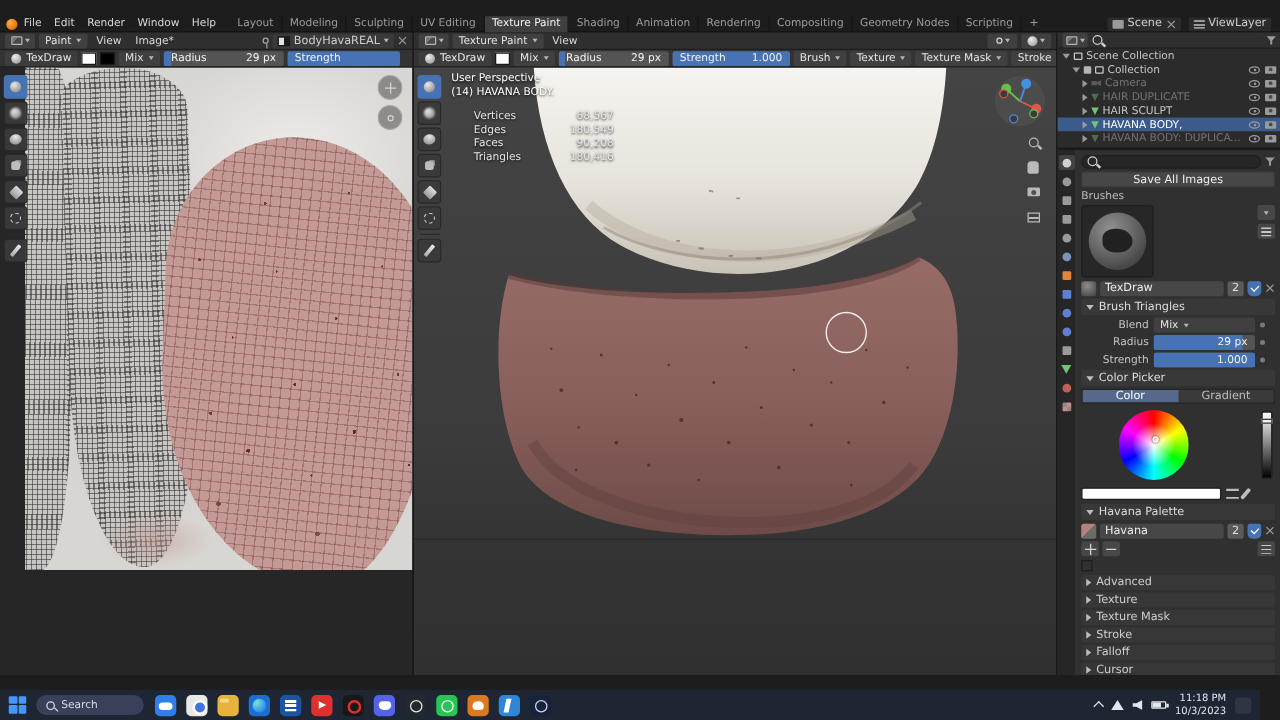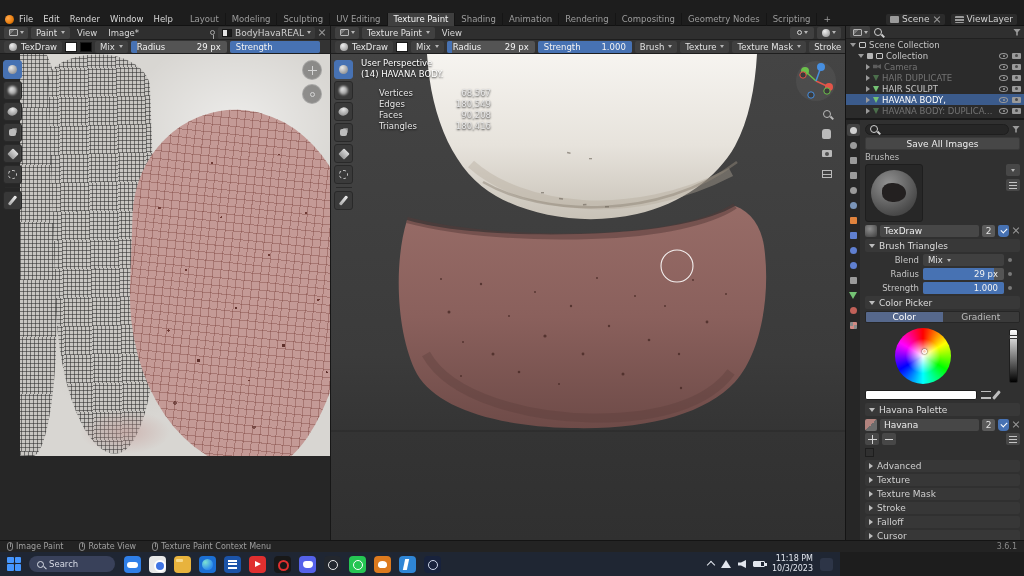--- a/index.html
+++ b/index.html
@@ -211,21 +211,21 @@
   .cpanel{height:12px;background:#373737;border-radius:2px;display:flex;align-items:center;gap:4px;padding:0 4px;color:#cfcfcf;flex:0 0 auto;}
 
   
   #statusbar{position:absolute;left:0;top:540px;width:1024px;height:12px;background:#232323;border-top:1px solid #141414;display:flex;align-items:center;gap:16px;padding:0 7px;font-size:8px;color:#9f9f9f;}
   .sb-item{display:flex;align-items:center;gap:3px;}
   .mouse{width:6px;height:9px;border:1px solid #8a8a8a;border-radius:3px;position:relative;}
   .mouse::before{content:"";position:absolute;left:2px;top:0;width:1px;height:4px;background:#8a8a8a;}
   .sb-version{margin-left:auto;color:#8a8a8a;}
 
   
-  #taskbar{position:absolute;left:0;top:552px;width:840px;height:24px;background:#1f2633;display:flex;align-items:center;gap:7px;padding:0 7px;}
+  #taskbar{position:absolute;left:0;top:552px;width:1008px;height:24px;background:#1f2633;display:flex;align-items:center;gap:7px;padding:0 7px;}
   .start{width:15px;height:15px;display:grid;grid-template-columns:6.5px 6.5px;grid-template-rows:6.5px 6.5px;gap:1px;flex:0 0 auto;}
   .start span{background:#4596ff;border-radius:1px;}
   .tb-search{width:86px;height:16px;background:#39415a;border-radius:8px;display:flex;align-items:center;gap:5px;padding:0 8px;color:#d8dce6;font-size:8.5px;flex:0 0 auto;}
   .mag-w{width:7px;height:7px;border:1.3px solid #d8dce6;border-radius:50%;position:relative;}
   .mag-w::after{content:"";position:absolute;left:5px;top:5px;width:3.5px;height:1.3px;background:#d8dce6;transform:rotate(45deg);}
   .tb-apps{display:flex;gap:8px;margin-left:2px;}
   .tb-app{width:17px;height:17px;border-radius:4px;position:relative;flex:0 0 auto;}
   .tb-app::after{content:"";position:absolute;}
   .app-widgets::after{left:3px;top:6px;width:11px;height:6px;background:#fff;border-radius:4px;}
   .app-chrome::after{left:4.5px;top:4.5px;width:8px;height:8px;border-radius:50%;background:#3f74e3;border:2px solid #fff;}
@@ -785,35 +785,20 @@
             <span>Falloff</span>
           </div>
         <div class="cpanel">
             <span class="tri-right"></span>
             <span>Cursor</span>
           </div>
       </div>
     </div>
   </div>
 
-  <div id="statusbar">
-    <span class="sb-item">
-        <span class="mouse"></span>
-        <span>Image Paint</span>
-      </span>
-    <span class="sb-item">
-        <span class="mouse"></span>
-        <span>Rotate View</span>
-      </span>
-    <span class="sb-item">
-        <span class="mouse"></span>
-        <span>Texture Paint Context Menu</span>
-      </span>
-    <span class="sb-version">3.6.1</span>
-  </div>
 
   <div id="taskbar">
     <span class="start">
         <span></span>
         <span></span>
         <span></span>
         <span></span>
       </span>
     <span class="tb-search">
       <span class="mag-w"></span>

